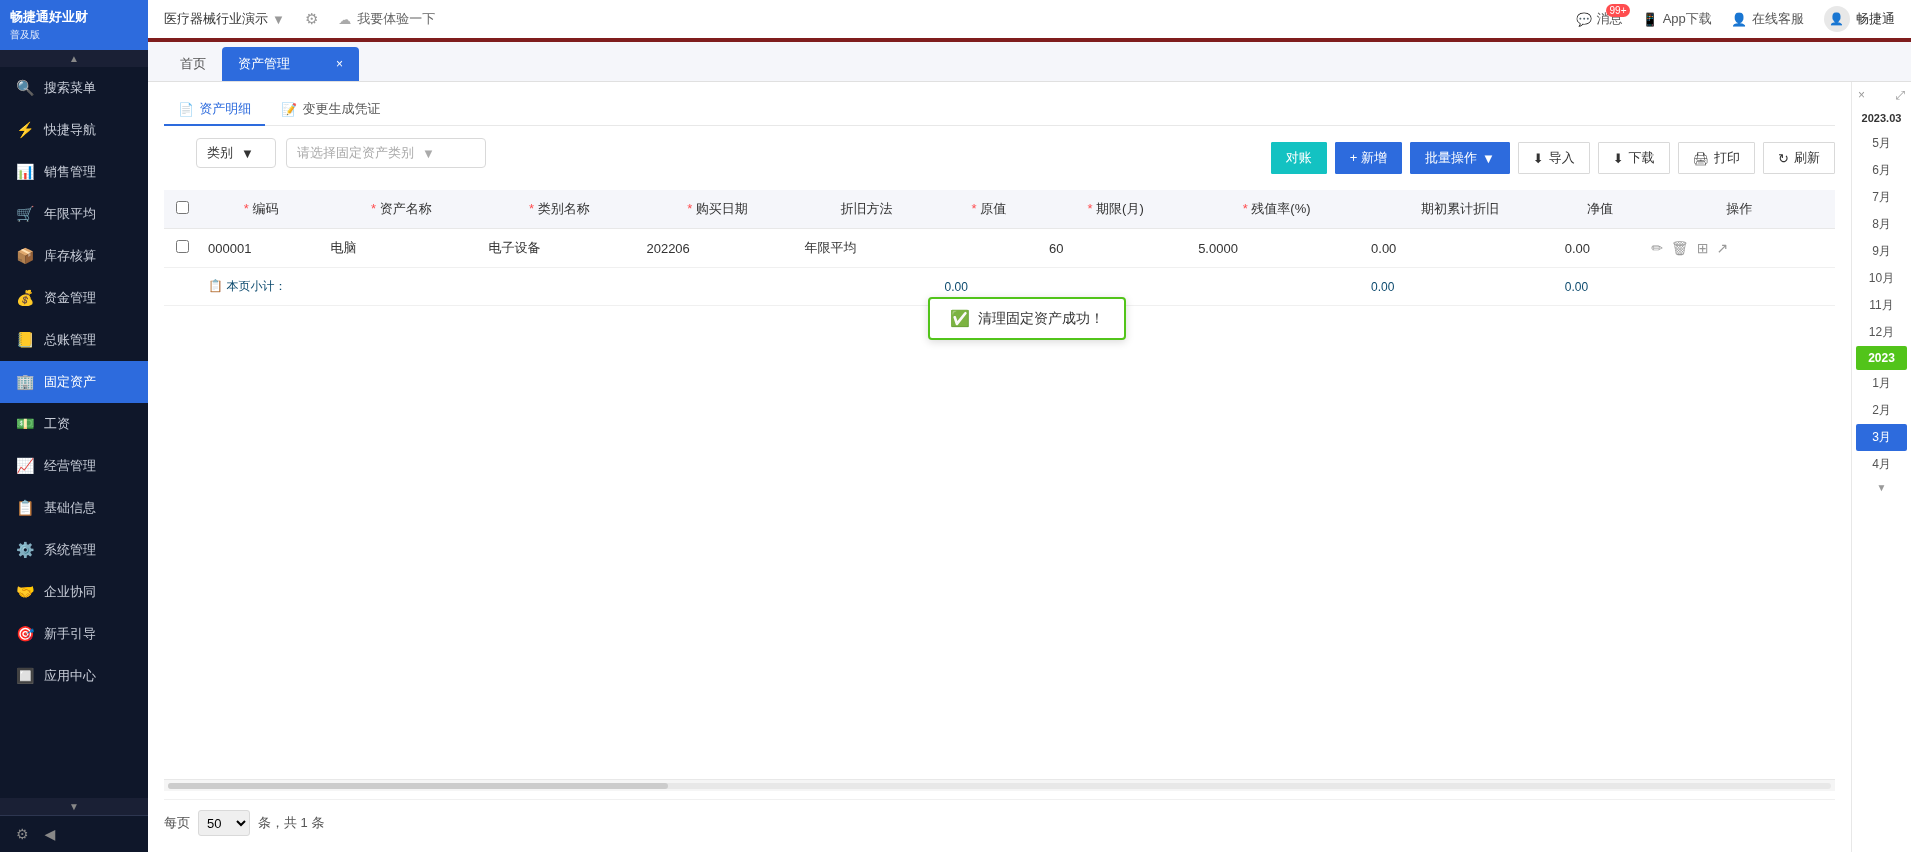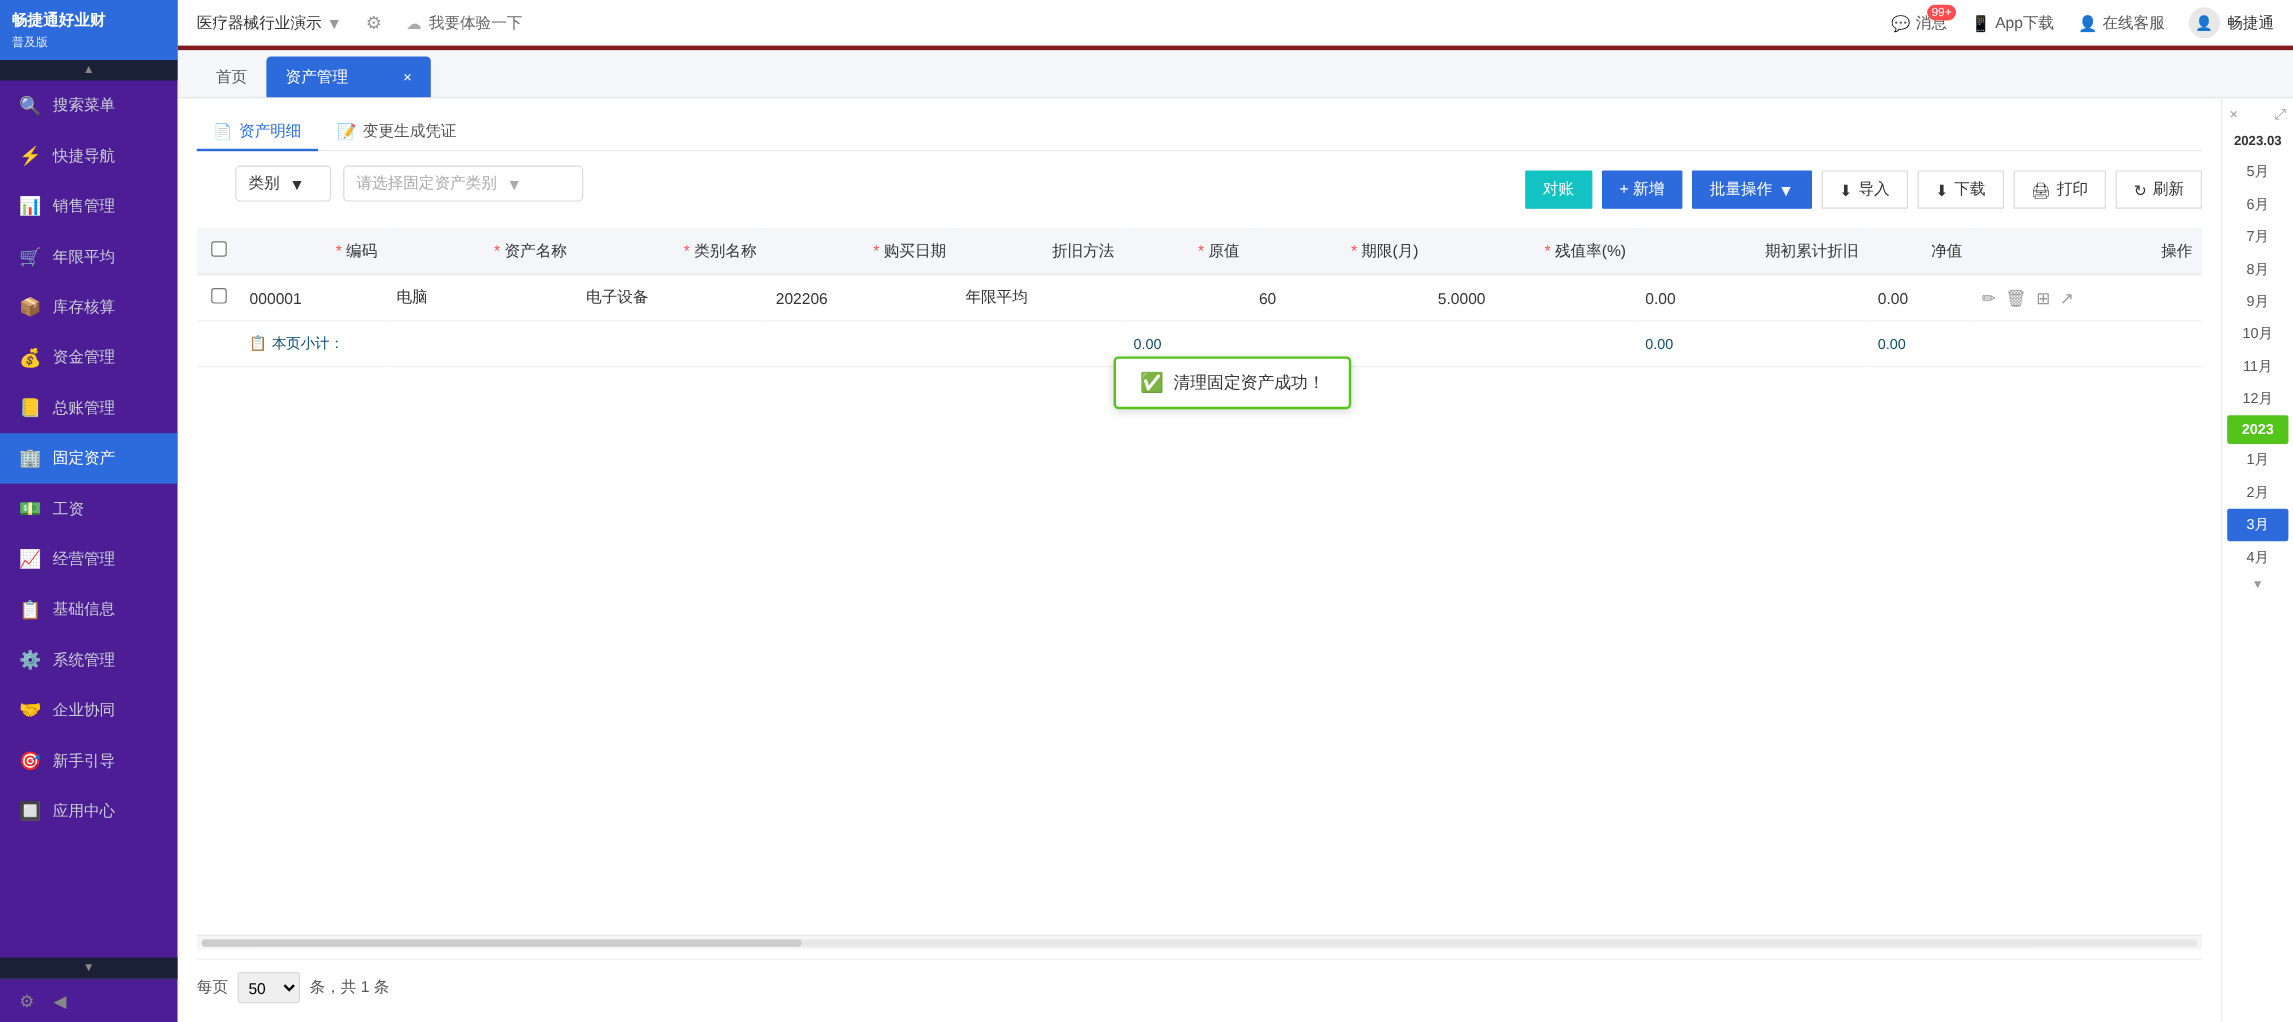--- a/index.html
+++ b/index.html
@@ -1,21 +1,21 @@
 <!DOCTYPE html>
 <html><head>
   <meta charset="utf-8">
   <style>
     * { box-sizing: border-box; margin: 0; padding: 0; }
     body { font-family: 'Microsoft YaHei', Arial, sans-serif; font-size: 13px; background: #f0f2f5; display: flex; height: 852px; overflow: hidden; }
 
     
     .sidebar {
       width: 148px;
-      background: #4c1d95;
+      background: #0f172a;
       display: flex;
       flex-direction: column;
       height: 100%;
       flex-shrink: 0;
     }
     .sidebar-logo {
       background: #2d6bdd;
       padding: 8px 10px;
       color: white;
       font-size: 12px;
@@ -220,21 +220,21 @@
       cursor: pointer;
       min-width: 200px;
     }
 
     
     .table-wrap { flex: 1; overflow: auto; }
     table { width: 100%; border-collapse: collapse; font-size: 13px; }
     thead tr { background: #f5f6fa; }
     th {
       padding: 10px 8px;
-      text-align: right;
+      text-align: center;
       color: #333;
       font-weight: 500;
       border-bottom: 1px solid #e8e8e8;
       white-space: nowrap;
     }
     th .required { color: #ff4d4f; }
     td {
       padding: 10px 8px;
       border-bottom: 1px solid #f0f0f0;
       color: #333;

